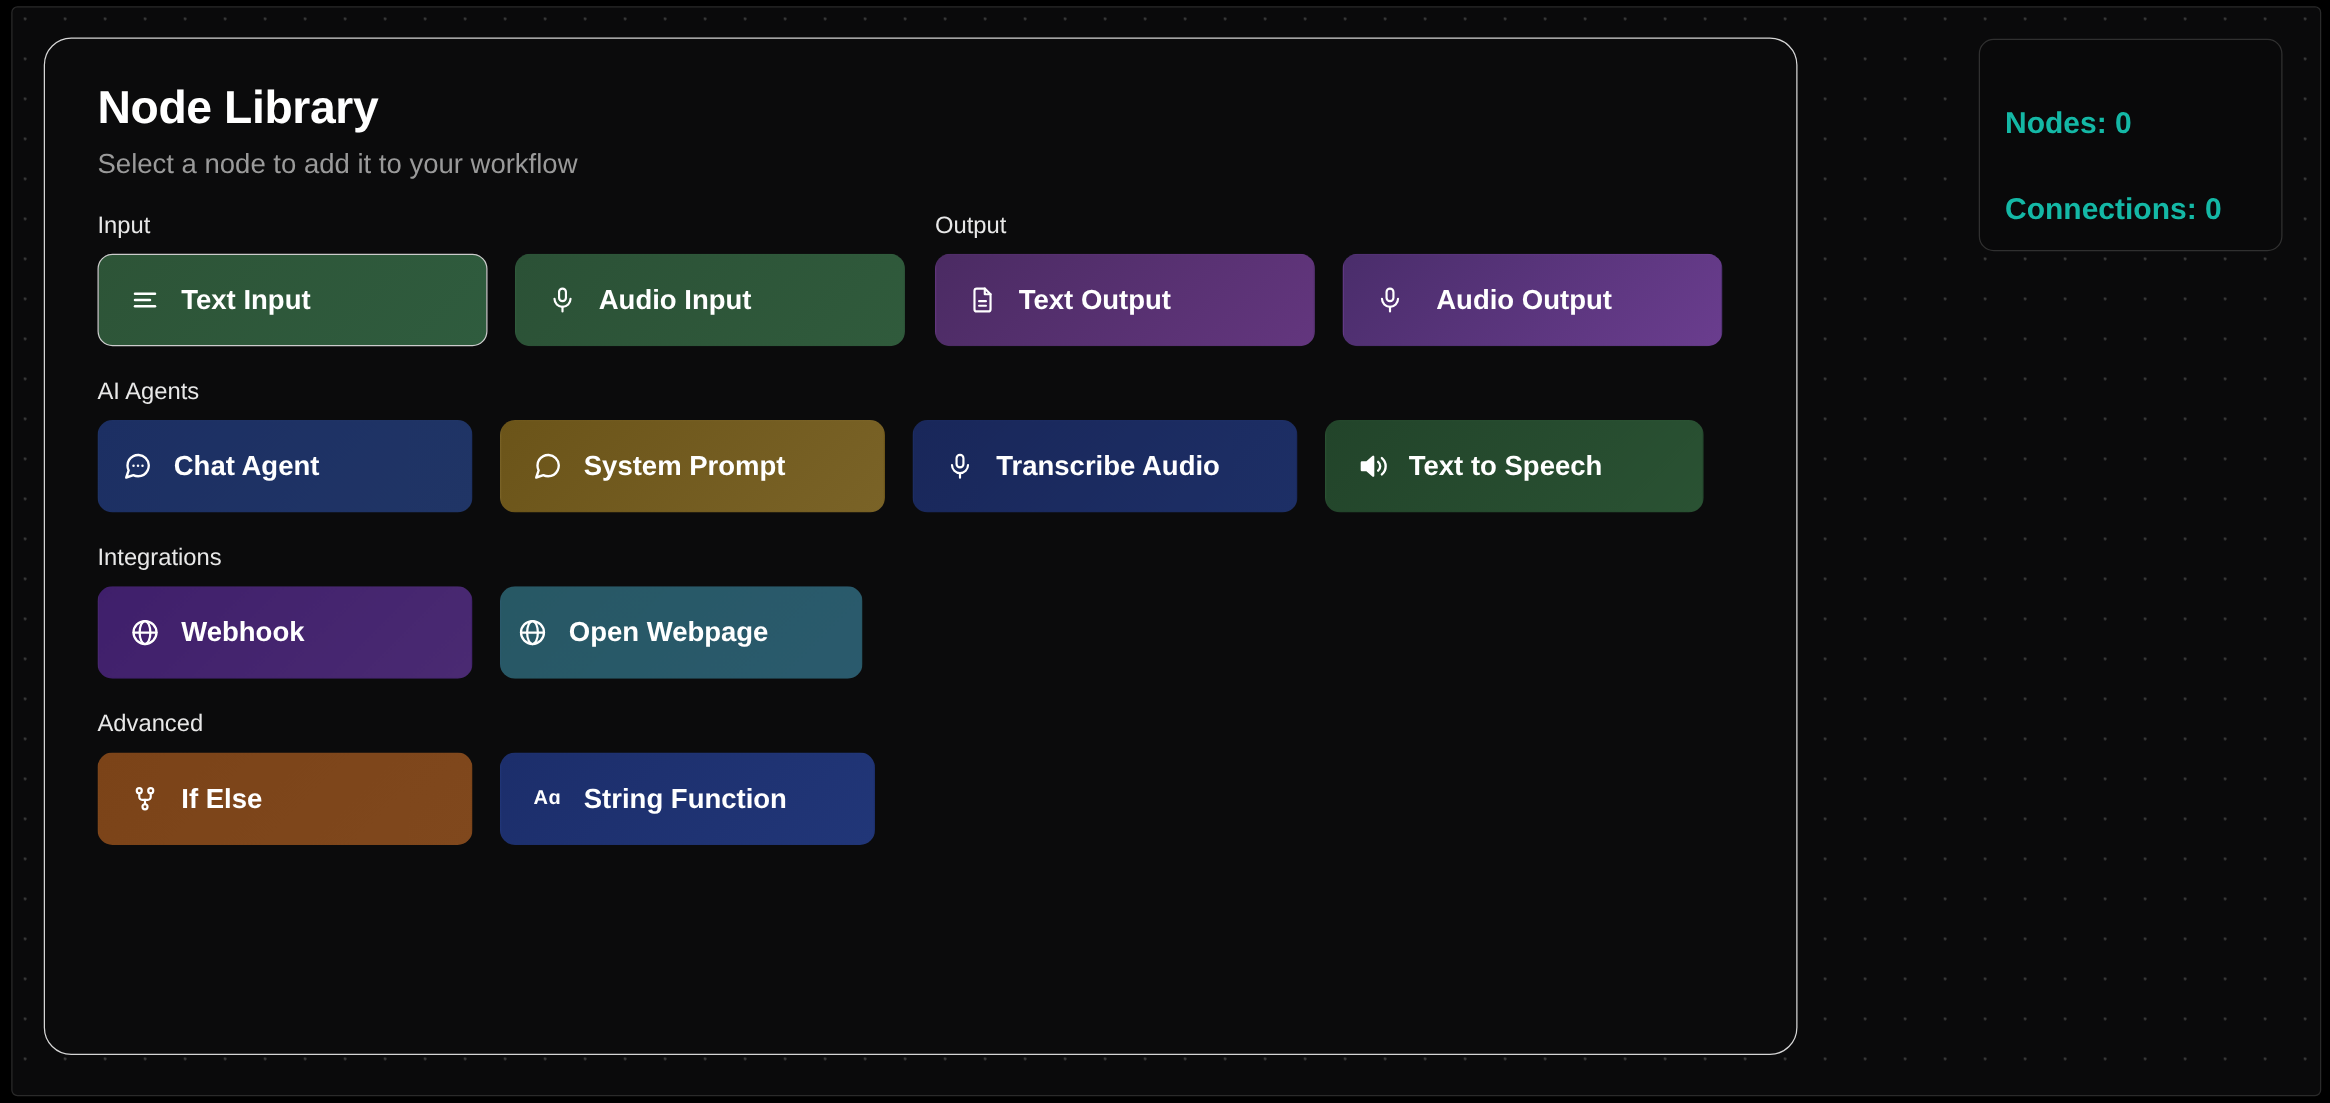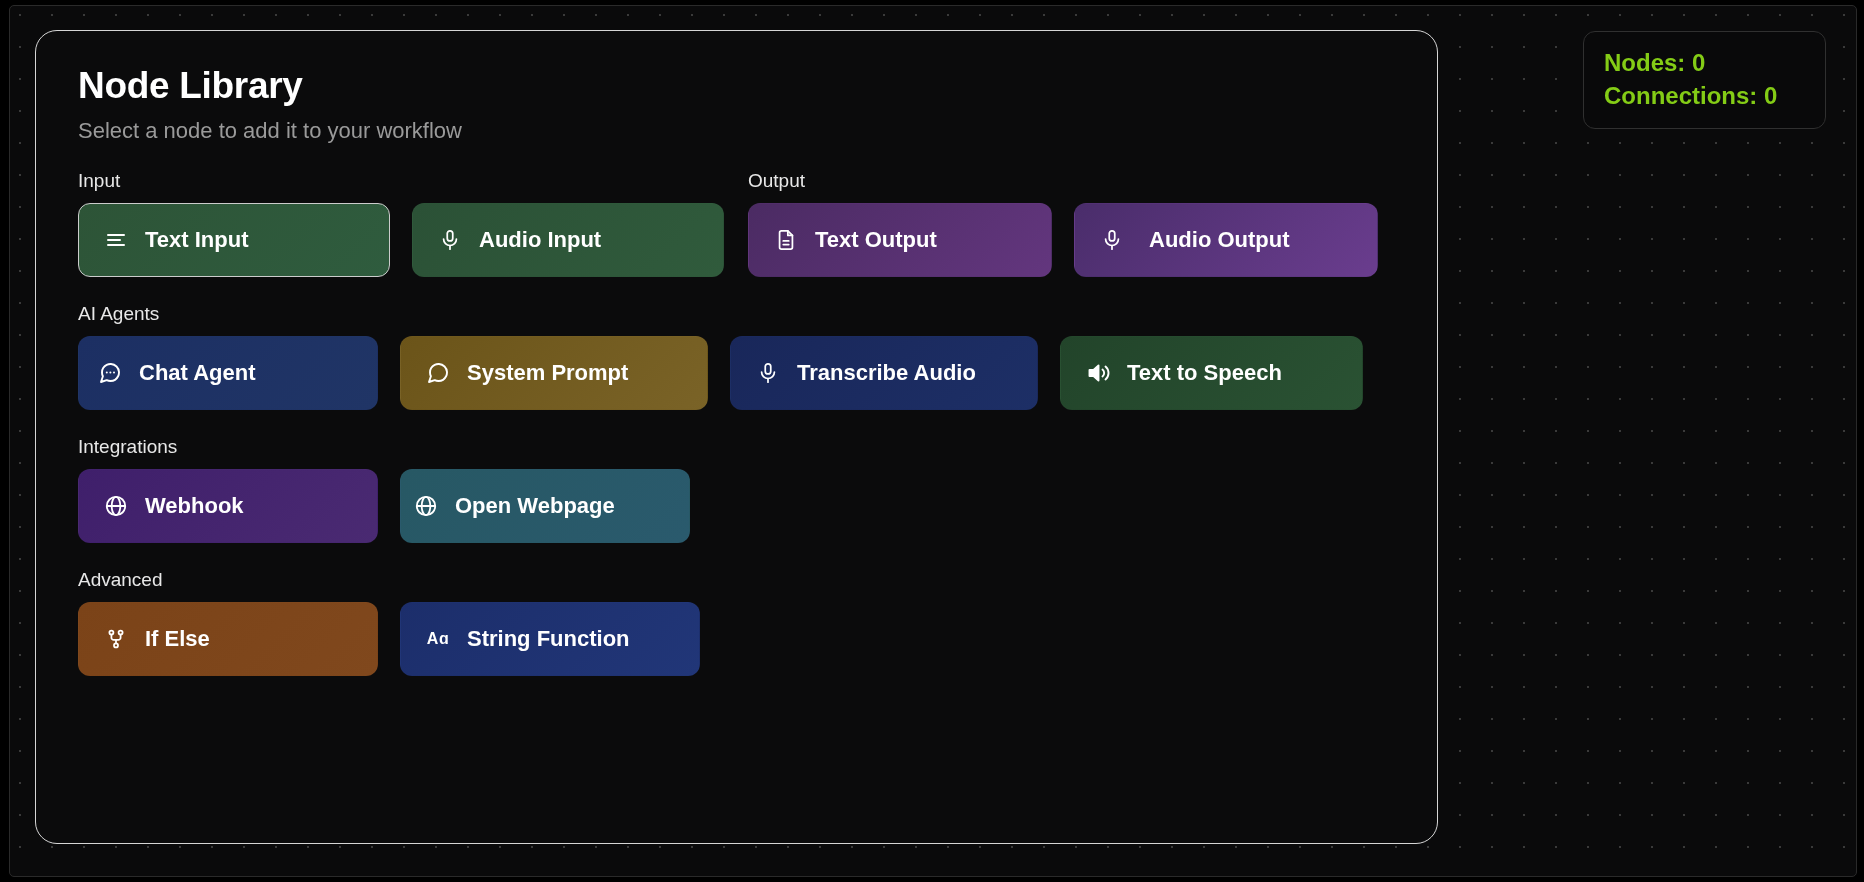--- a/index.html
+++ b/index.html
@@ -150,23 +150,24 @@
     top: 25px;
     width: 243px;
     border-radius: 12px;
     border: 1.3px solid #303030;
     background: #09090a;
     padding: 14px 20px 16px 20px;
   }
   .stats-line {
     font-size: 24px;
     font-weight: bold;
-    color: #84cc16;
+    color: #14b8a6;
     line-height: 1.38;
     white-space: nowrap;
+    margin-top: 36px;
   }
 
   .aa-icon {
     font-size: 16px;
     font-weight: bold;
     letter-spacing: 0.5px;
     color: #ffffff;
     font-family: "Liberation Sans", sans-serif;
   }
 </style>

